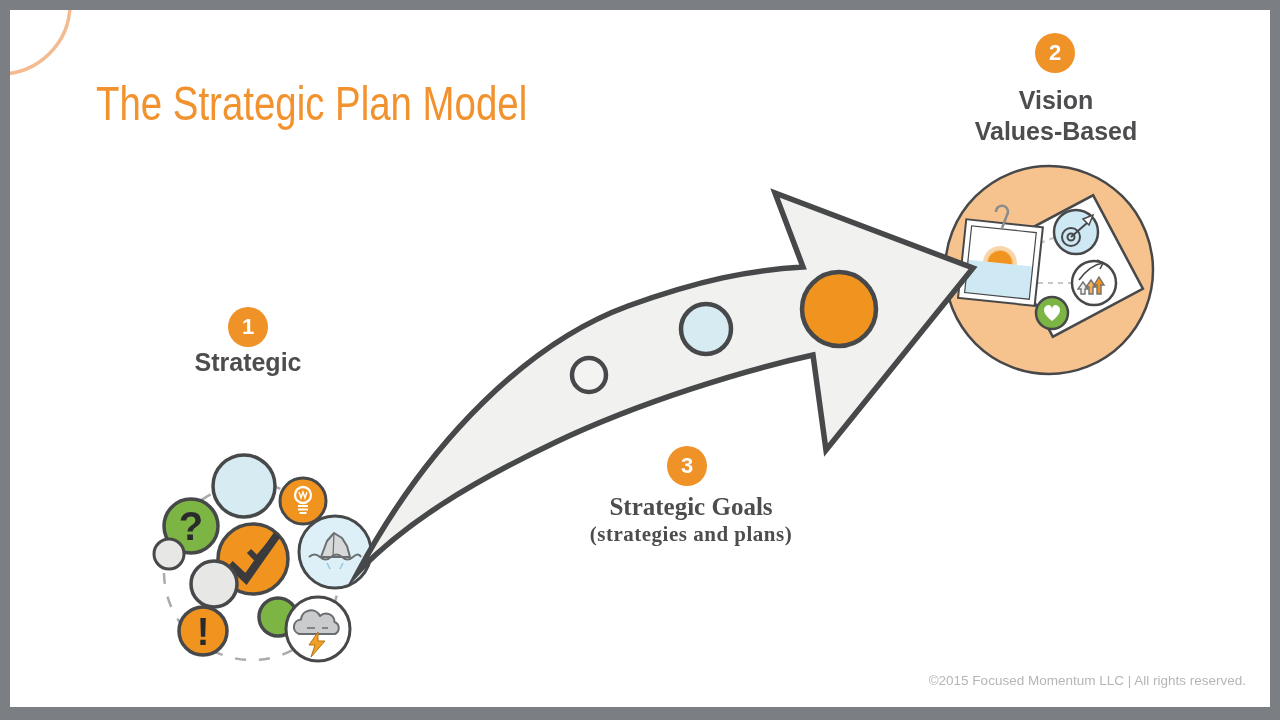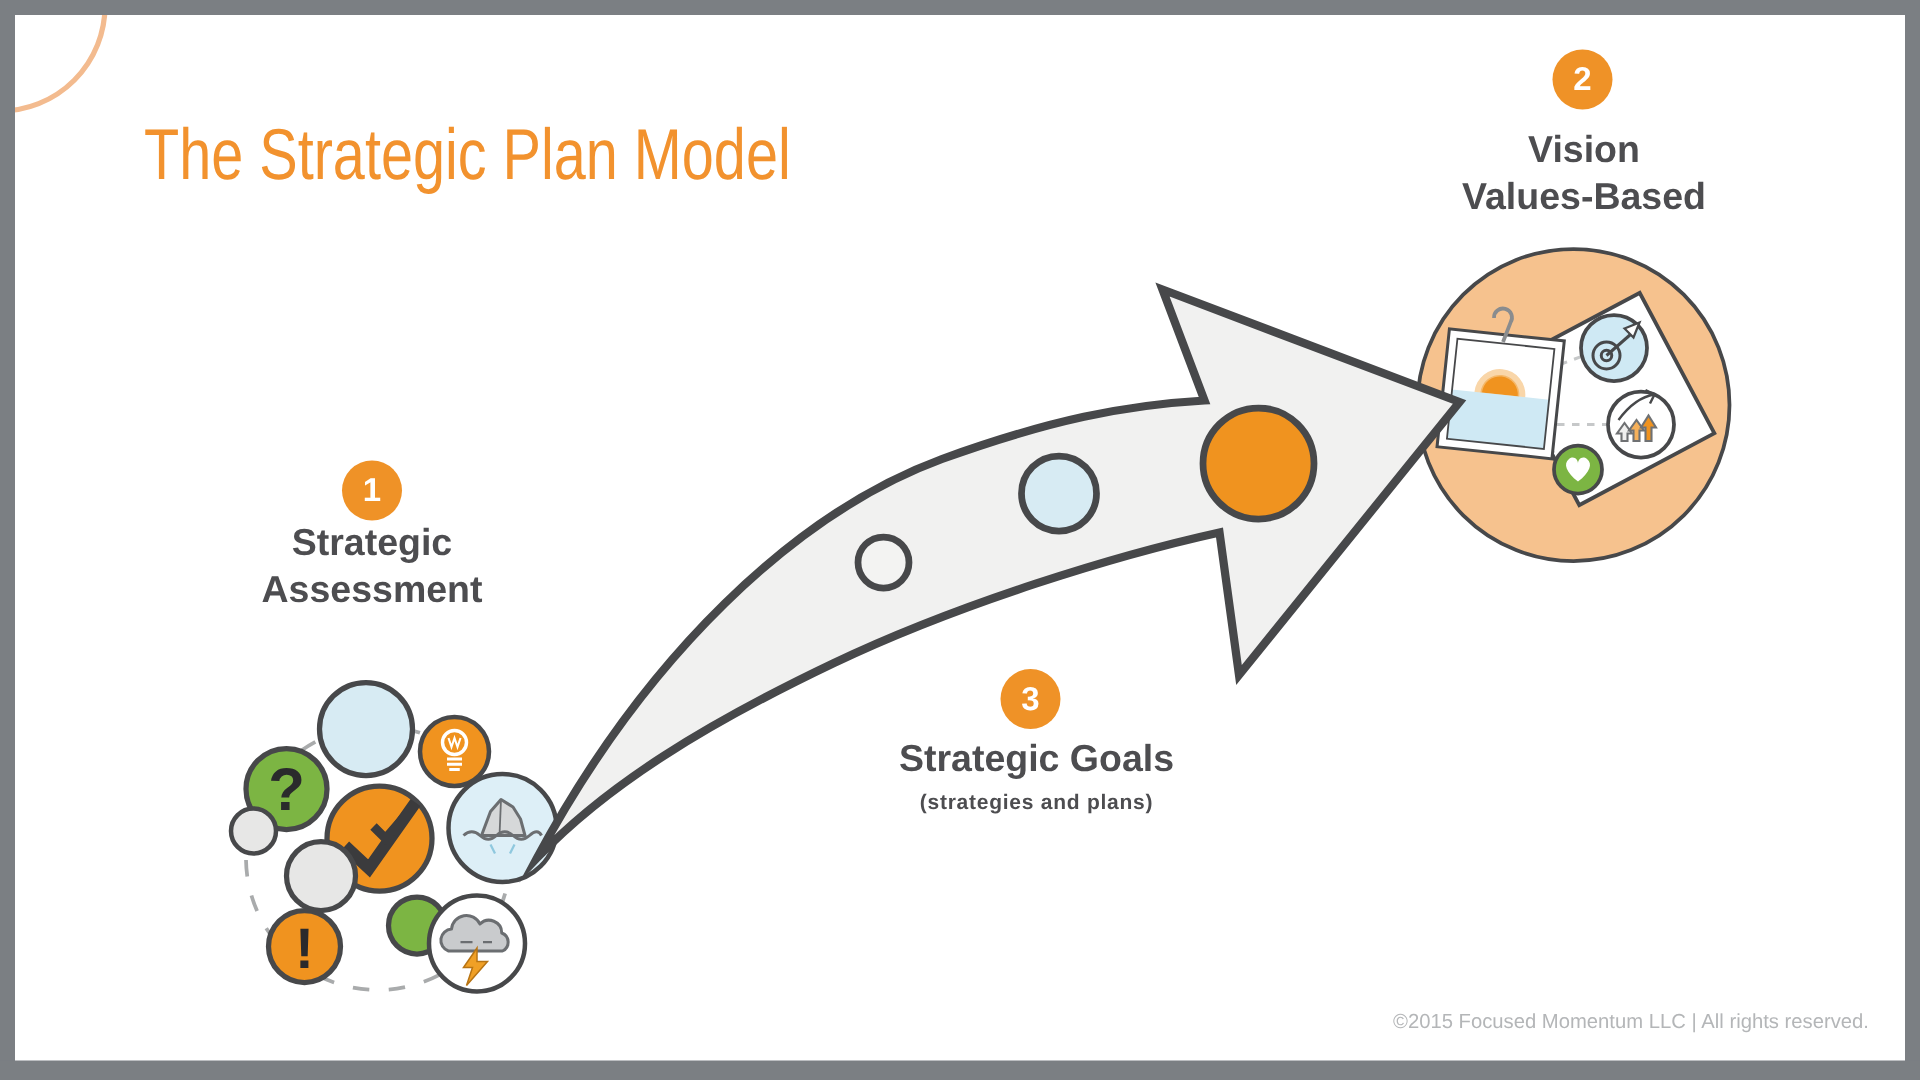--- a/index.html
+++ b/index.html
@@ -25,22 +25,22 @@
   }
   .badge1{left:228px;top:307px;}
   .badge2{left:1035px;top:33px;}
   .badge3{left:667px;top:446px;}
   .step-label{
     position:absolute;width:300px;text-align:center;color:#4d4d50;
     font-weight:700;font-size:25px;line-height:31px;z-index:10;
   }
   .label-assessment{left:98px;top:347px;}
   .label-vision{left:906px;top:85px;}
-  .label-goals{left:541px;top:491px;}
-  .label-goals .sub{font-size:14px;line-height:24px;letter-spacing:0.5px;}
+  .label-goals{left:541px;top:491px;font-family:Liberation Serif, serif;}
+  .label-goals .sub{font-size:21px;line-height:24px;letter-spacing:0.5px;}
   .copyright{
     position:absolute;right:34px;top:673px;font-size:13.5px;color:#b4b6b8;
     z-index:10;font-weight:400;
   }
   .logo{position:absolute;left:38px;top:650px;z-index:10;}
 </style>
 </head>
 <body>
 
 <div class="slide">
@@ -148,21 +148,20 @@
     </g>
   </svg>
 
   <div class="title">The Strategic Plan Model</div>
 
   <div class="badge badge1">
     <span>1</span>
   </div>
   <div class="step-label label-assessment">
     <span style="display:block">Strategic</span>
-    <span style="display:block">Assessment</span>
   </div>
 
   <div class="badge badge2">
     <span>2</span>
   </div>
   <div class="step-label label-vision">
     <span style="display:block">Vision</span>
     <span style="display:block">Values-Based</span>
   </div>
 

